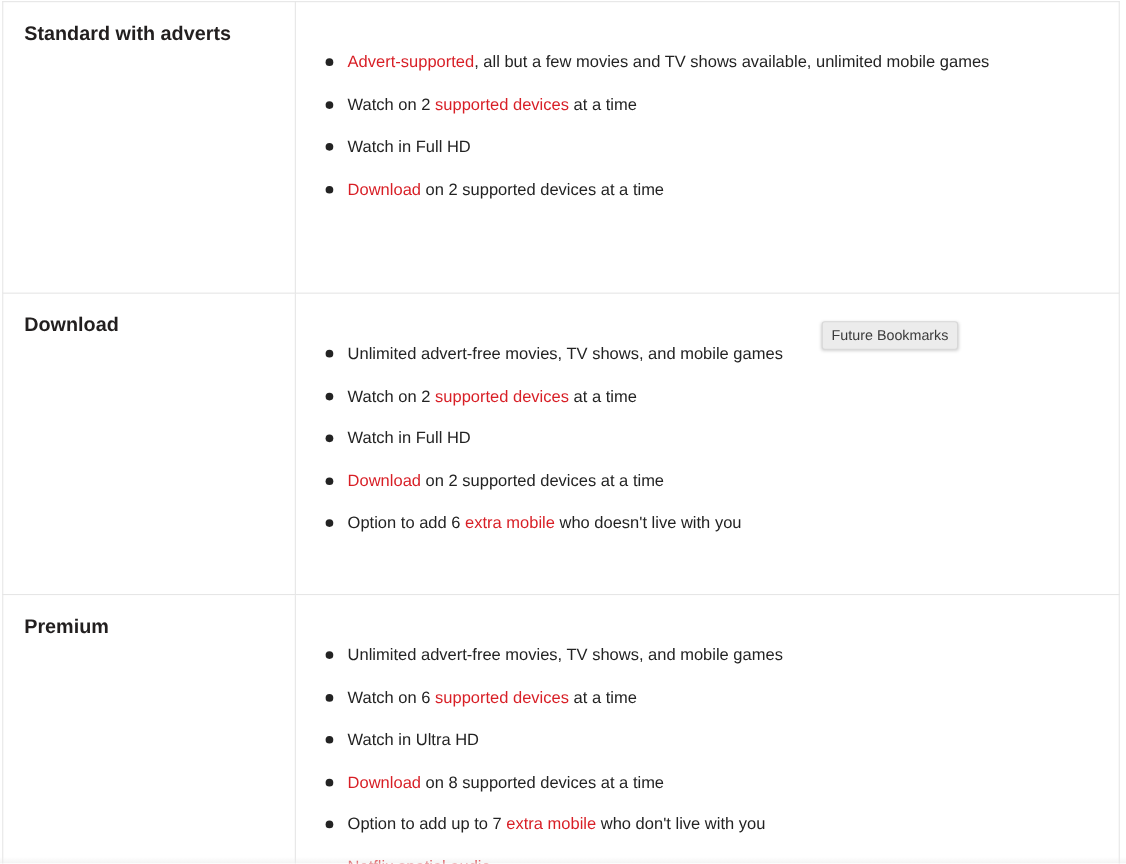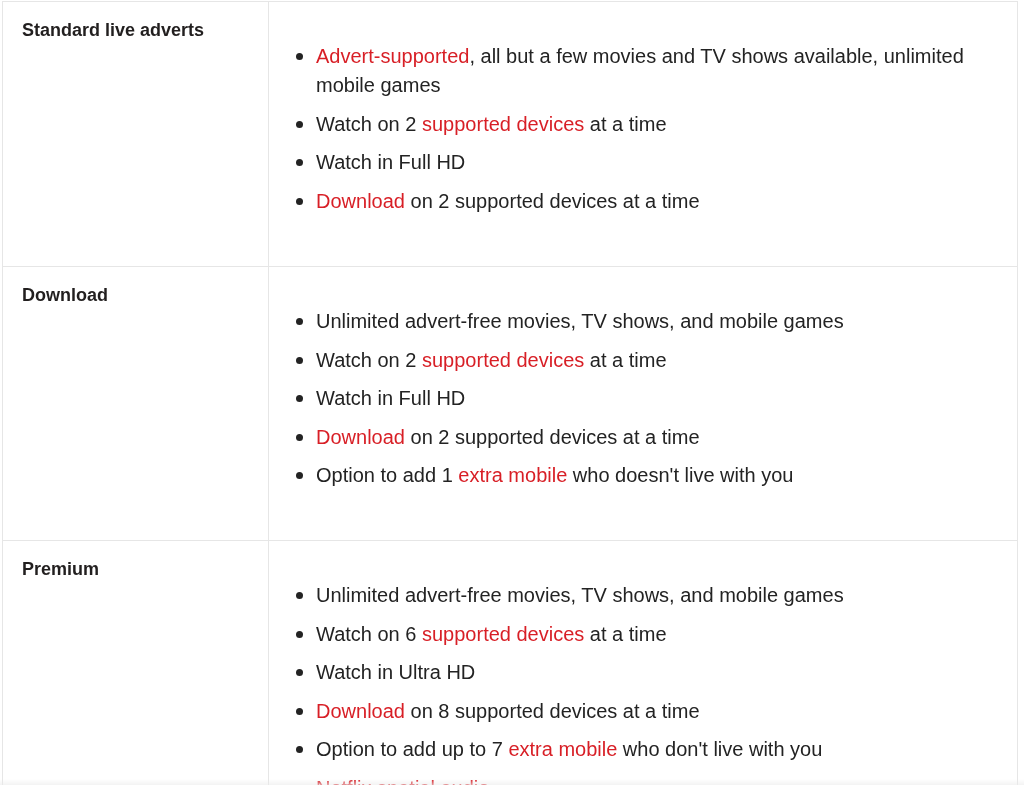--- a/index.html
+++ b/index.html
@@ -32,21 +32,21 @@
       color: #221f1f;
     }
     td.plan-features { padding: 0 !important; }
     ul.features {
       list-style: none;
       margin: 0;
       padding: 40px 20px 28px 47px;
     }
     ul.features li {
       position: relative;
-      font-size: 20px;
+      font-size: 15px;
       line-height: 29px;
       margin-bottom: 9.5px;
       padding-left: 0;
     }
     ul.features li .bullet {
       position: absolute;
       left: -20px; top: 11px;
       width: 7px; height: 7px;
       border-radius: 50%;
       background: #232323;
@@ -76,54 +76,55 @@
     }
   </style>
 </head>
 <body>
 
 <div class="page">
   <table class="plans">
     <tbody>
 
       <tr class="row-1">
-        <td class="plan-name">Standard live adverts</td>
+        <td class="plan-name">Standard with adverts</td>
         <td class="plan-features">
           <ul class="features">
             <li><span class="bullet"></span><span></span><a class="link">Advert-supported</a><span>, all but a few movies and TV shows available, unlimited mobile games</span></li>
             <li><span class="bullet"></span><span>Watch on 2 </span><a class="link">supported devices</a><span> at a time</span></li>
             <li><span class="bullet"></span><span>Watch in Full HD</span></li>
             <li><span class="bullet"></span><a class="link">Download</a><span> on 2 supported devices at a time</span></li>
           </ul>
         </td>
       </tr>
 
       <tr class="row-2">
         <td class="plan-name">Download</td>
         <td class="plan-features">
           <ul class="features">
             <li><span class="bullet"></span><span>Unlimited advert-free movies, TV shows, and mobile games</span></li>
             <li><span class="bullet"></span><span>Watch on 2 </span><a class="link">supported devices</a><span> at a time</span></li>
             <li><span class="bullet"></span><span>Watch in Full HD</span></li>
             <li><span class="bullet"></span><a class="link">Download</a><span> on 2 supported devices at a time</span></li>
-            <li><span class="bullet"></span><span>Option to add 1 </span><a class="link">extra mobile</a><span> who doesn't live with you</span></li>
+            <li><span class="bullet"></span><span>Option to add 6 </span><a class="link">extra mobile</a><span> who doesn't live with you</span></li>
           </ul>
         </td>
       </tr>
 
       <tr class="row-3">
         <td class="plan-name">Premium</td>
         <td class="plan-features">
           <ul class="features">
             <li><span class="bullet"></span><span>Unlimited advert-free movies, TV shows, and mobile games</span></li>
             <li><span class="bullet"></span><span>Watch on 6 </span><a class="link">supported devices</a><span> at a time</span></li>
             <li><span class="bullet"></span><span>Watch in Ultra HD</span></li>
             <li><span class="bullet"></span><a class="link">Download</a><span> on 8 supported devices at a time</span></li>
             <li><span class="bullet"></span><span>Option to add up to 7 </span><a class="link">extra mobile</a><span> who don't live with you</span></li>
             <li><span class="bullet"></span><a class="link">Netflix spatial audio</a></li>
           </ul>
         </td>
       </tr>
     </tbody>
   </table>
 
+  <div class="tooltip">Future Bookmarks</div>
   <div class="bottom-fade"></div>
 </div>
 
 </body></html>

